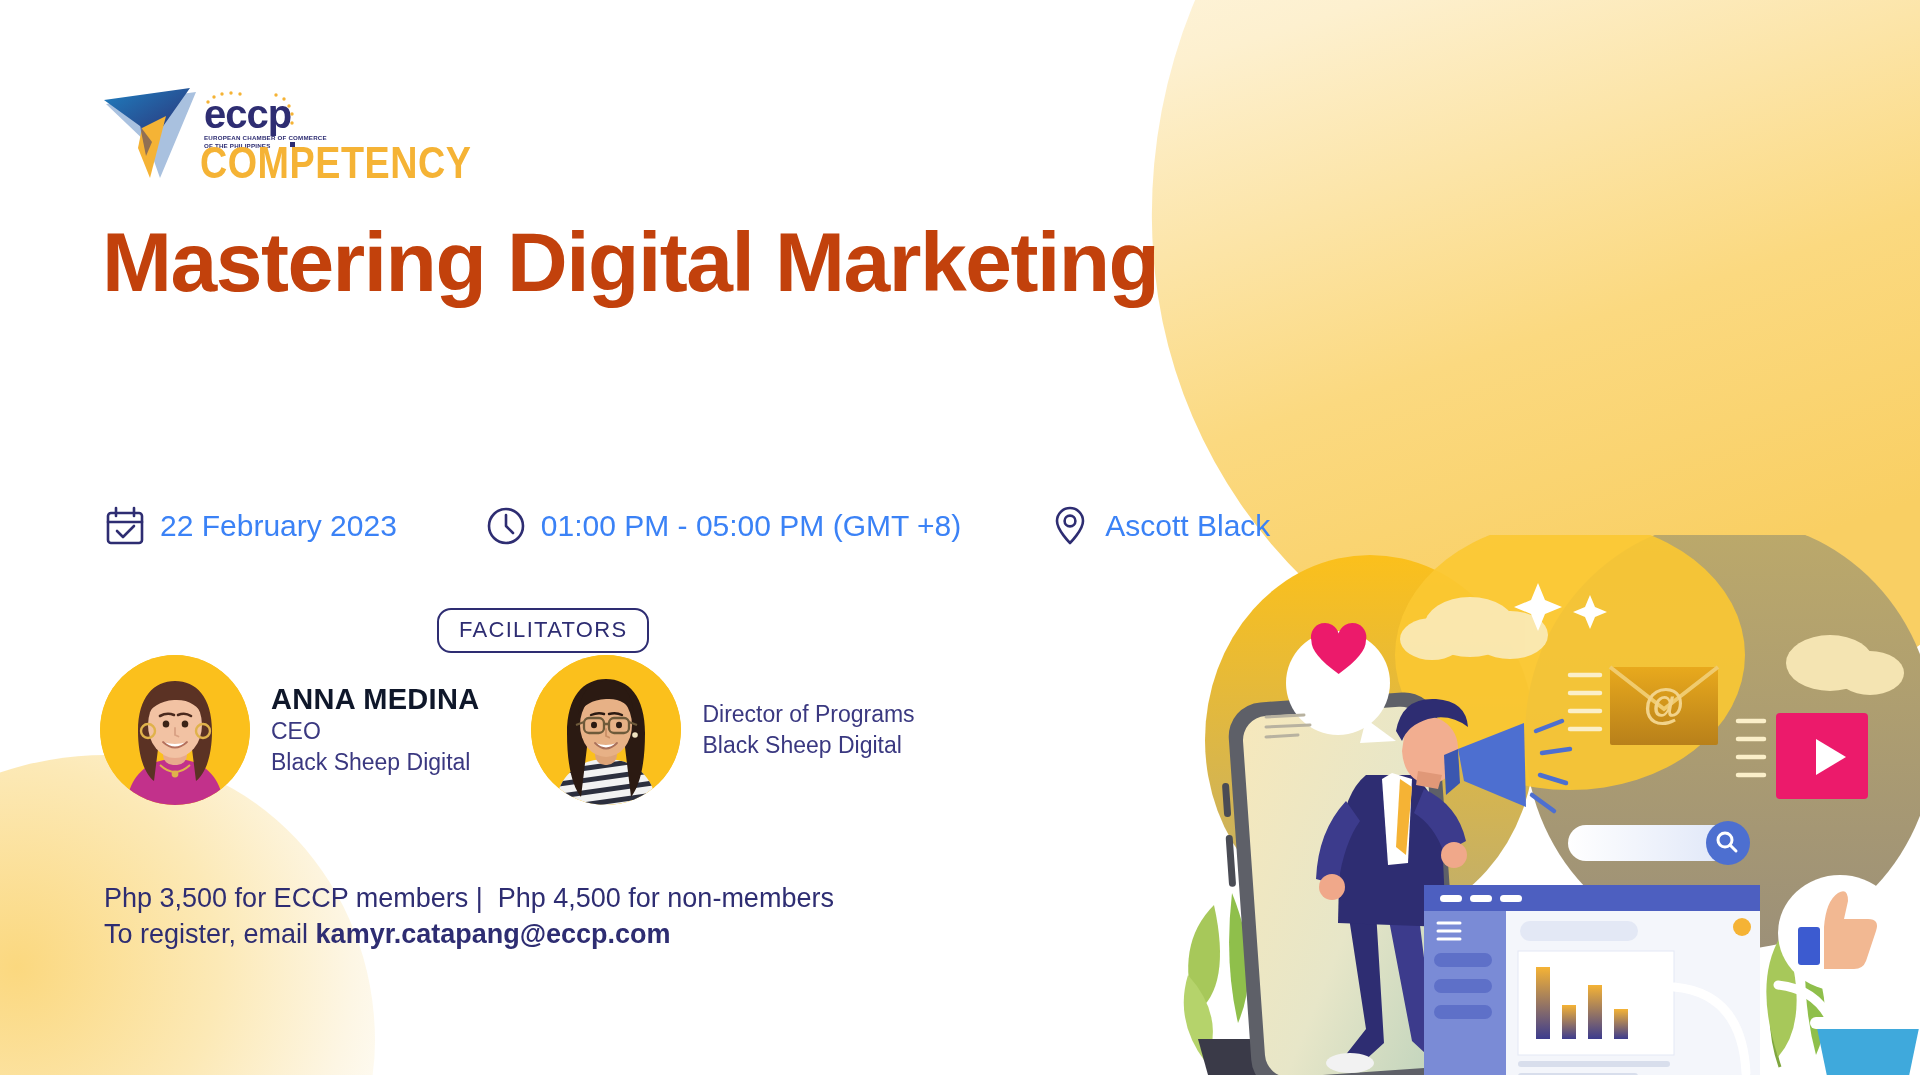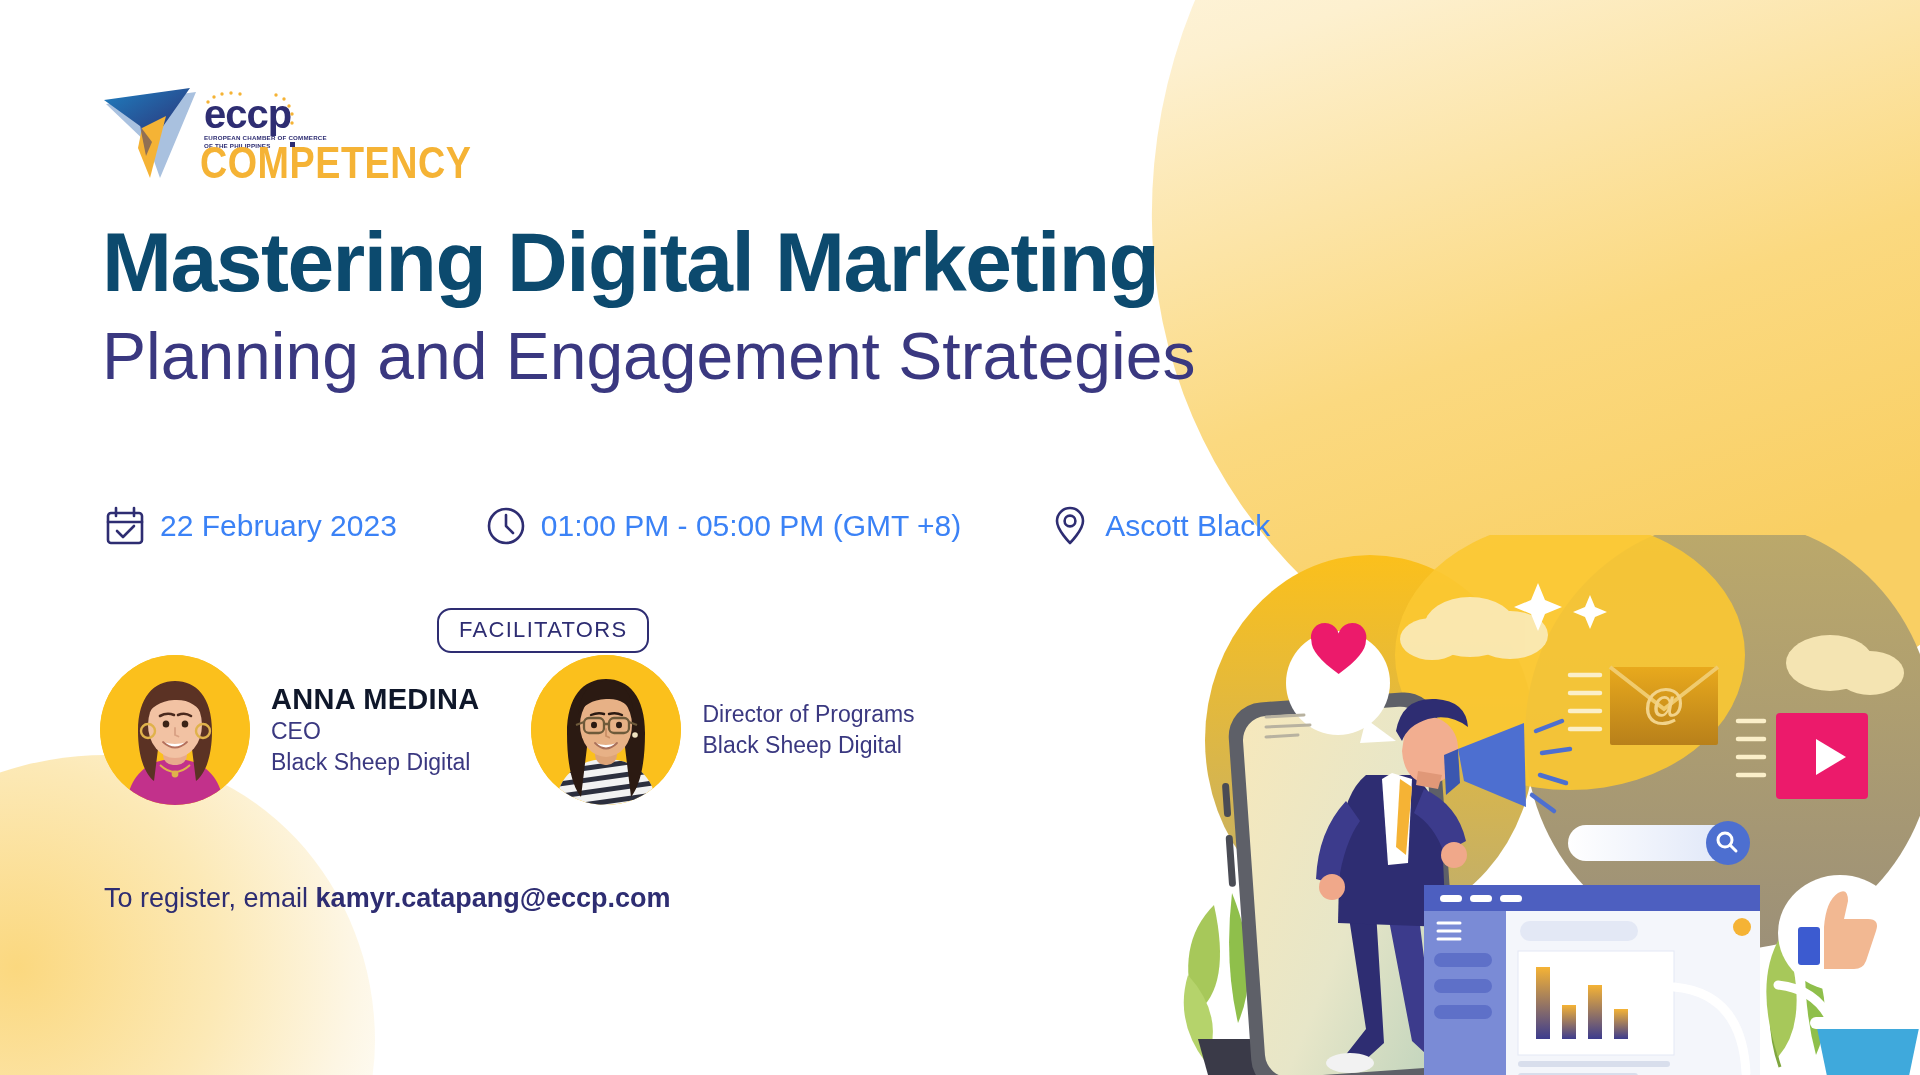--- a/index.html
+++ b/index.html
@@ -28,21 +28,21 @@
     border-radius:52% 48% 44% 56% / 48% 54% 46% 52%;
   }
 
   
   .logo { position:absolute; left:104px; top:82px; width:380px; height:100px; z-index:5; }
   .logo svg { display:block; }
 
   
   .title-block { position:absolute; left:102px; top:220px; z-index:5; }
   .title-main {
-    font-size:84px; font-weight:bold; color:#0c4a6e;
+    font-size:84px; font-weight:bold; color:#c2410c;
     letter-spacing:-1.5px; line-height:1.0; white-space:nowrap;
   }
   .title-sub {
     font-size:66px; font-weight:300; color:#3A3880;
     letter-spacing:0px; line-height:1.22; white-space:nowrap;
     margin-top:12px;
   }
 
   
   .meta-row {
@@ -151,21 +151,20 @@
       <text x="100" y="66" font-family="'Liberation Sans', sans-serif" font-size="6.2" font-weight="bold" fill="#2E2D72" letter-spacing=".2">OF THE PHILIPPINES</text>
       <rect x="186" y="60" width="5" height="5" fill="#2E2D72"></rect>
     </g>
 
     <text x="96" y="96" font-family="'Liberation Sans Narrow','Liberation Sans', sans-serif" font-size="37" font-weight="bold" fill="#F5B335" transform="scale(1.02,1.18)" transform-origin="96 96" letter-spacing="0.5">COMPETENCY HUB</text>
   </svg>
 </div>
 
 <div class="title-block">
   <div class="title-main">Mastering Digital Marketing</div>
-  <div class="title-sub">Planning and Engagement Strategies</div>
 </div>
 
 <div class="meta-row">
 
   <div class="meta-item">
     <span class="meta-icon">
       <svg viewBox="0 0 42 42" width="42" height="42" fill="none" stroke="#2E2D72" stroke-width="2.6" stroke-linecap="round" stroke-linejoin="round">
         <rect x="4" y="8" width="34" height="30" rx="3"></rect>
         <line x1="4" y1="17" x2="38" y2="17"></line>
         <line x1="12" y1="3" x2="12" y2="11"></line>
@@ -295,20 +294,25 @@
     <div class="fac-info">
       <div class="fac-role">Director of Programs</div>
       <div class="fac-org">Black Sheep Digital</div>
     </div>
   </div>
 
 </div>
 
 <div class="pricing">
   <div class="pricing-line">
+    <span>Php 3,500 for ECCP members</span>
+    <span>|</span>
+    &nbsp;<span>Php 4,500 for non-members</span>
+  </div>
+  <div class="pricing-line">
     <span>To register, email </span><b>kamyr.catapang@eccp.com</b>
   </div>
 </div>
 
 <div class="illustration">
   <svg viewBox="0 0 750 540" width="750" height="540" xmlns="http://www.w3.org/2000/svg">
     <defs>
       <linearGradient id="gYellow" x1="0" y1="0" x2="0" y2="1">
         <stop offset="0%" stop-color="#FBC01C"></stop>
           <stop offset="100%" stop-color="#BFAE6E"></stop>

